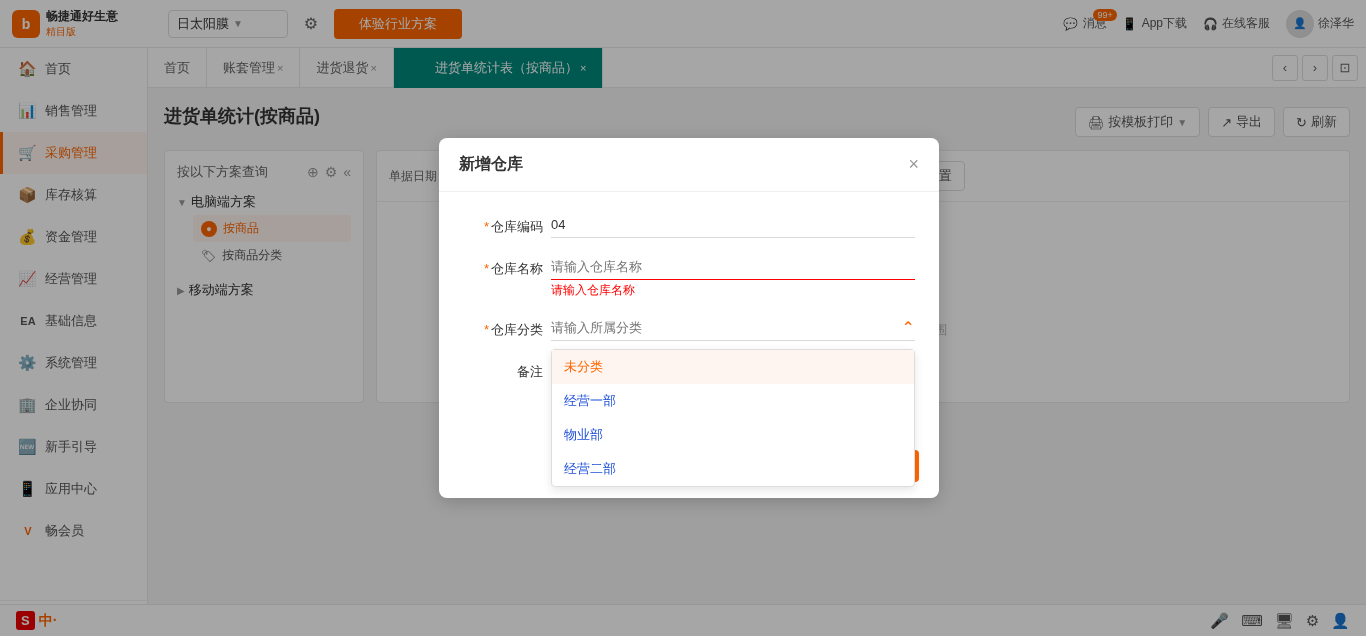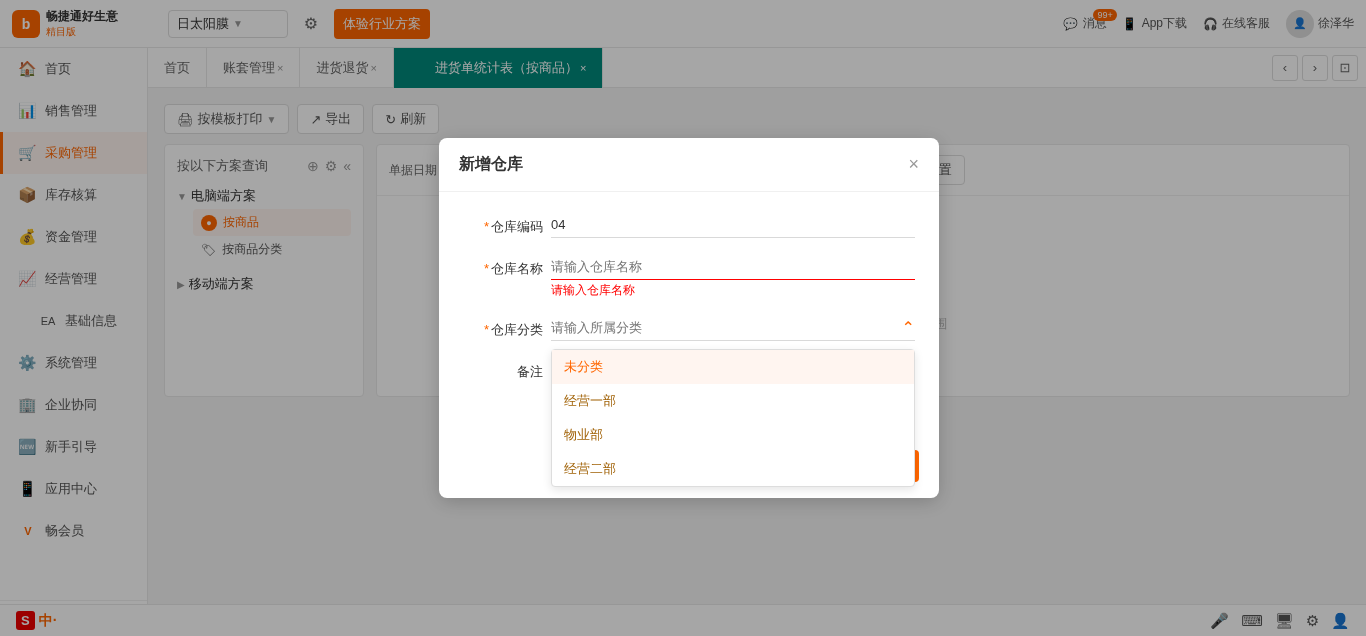--- a/index.html
+++ b/index.html
@@ -5,21 +5,21 @@
     * { box-sizing: border-box; margin: 0; padding: 0; }
     body { font-family: 'Microsoft YaHei', Arial, sans-serif; font-size: 13px; background: #f0f2f5; color: #333; width: 1366px; height: 636px; overflow: hidden; }
 
     
     .topbar { height: 48px; background: #fff; display: flex; align-items: center; padding: 0 12px; border-bottom: 1px solid #e8e8e8; gap: 8px; }
     .logo-area { width: 148px; display: flex; align-items: center; gap: 6px; }
     .logo-icon { width: 28px; height: 28px; background: #f60; border-radius: 6px; display: flex; align-items: center; justify-content: center; color: #fff; font-weight: bold; font-size: 14px; }
     .topbar-select { display: flex; align-items: center; border: 1px solid #ddd; border-radius: 4px; padding: 4px 8px; gap: 4px; cursor: pointer; min-width: 120px; font-size: 13px; }
     .topbar-select .arrow { color: #999; font-size: 10px; }
     .topbar-gear { width: 30px; height: 30px; display: flex; align-items: center; justify-content: center; cursor: pointer; color: #666; font-size: 16px; }
-    .trial-btn { background: #f60; color: #fff; border: none; border-radius: 4px; padding: 6px 9px; cursor: pointer; font-size: 13px; }
+    .trial-btn { background: #f60; color: #fff; border: none; border-radius: 4px; padding: 6px 25px; cursor: pointer; font-size: 13px; }
     .topbar-right { margin-left: auto; display: flex; align-items: center; gap: 16px; }
     .topbar-right-item { display: flex; align-items: center; gap: 4px; cursor: pointer; color: #555; font-size: 12px; position: relative; }
     .badge { position: absolute; top: -6px; right: -10px; background: #f60; color: #fff; font-size: 9px; border-radius: 8px; padding: 1px 4px; }
     .user-avatar { width: 28px; height: 28px; background: #ddd; border-radius: 50%; display: flex; align-items: center; justify-content: center; font-size: 11px; color: #666; }
 
     
     .main-layout { display: flex; height: calc(636px - 48px); }
 
     
     .sidebar { width: 148px; background: #fff; border-right: 1px solid #e8e8e8; display: flex; flex-direction: column; overflow: hidden; }
@@ -80,21 +80,21 @@
     .form-input.error { border-bottom-color: #f00; }
     .form-error { color: #f00; font-size: 12px; margin-top: 2px; }
     .form-select-wrapper { position: relative; display: flex; align-items: center; border-bottom: 1px solid #d9d9d9; }
     .form-select-input { flex: 1; border: none; padding: 5px 0; font-size: 13px; outline: none; color: #999; }
     .form-select-arrow { cursor: pointer; color: #f60; font-size: 16px; }
     .form-textarea { width: 100%; border: 1px solid #d9d9d9; border-radius: 4px; padding: 6px 8px; font-size: 13px; outline: none; resize: vertical; min-height: 50px; }
     .dialog-footer { padding: 8px 20px 16px; display: flex; justify-content: flex-end; gap: 8px; }
 
     
     .dropdown-menu { position: absolute; top: 100%; left: 0; right: 0; background: #fff; border: 1px solid #ddd; border-radius: 4px; box-shadow: 0 3px 10px rgba(0,0,0,0.1); z-index: 200; margin-top: 8px; }
-    .dropdown-item { padding: 8px 12px; font-size: 13px; cursor: pointer; color: #a16207; }
+    .dropdown-item { padding: 8px 12px; font-size: 13px; cursor: pointer; color: #1d4ed8; }
     .dropdown-item.selected { background: #fff5f0; color: #f60; }
 
     
     .bottom-bar { position: fixed; bottom: 0; left: 0; right: 0; height: 32px; background: #fff; border-top: 1px solid #e8e8e8; display: flex; align-items: center; padding: 0 16px; gap: 16px; z-index: 50; }
     .bottom-bar-brand { display: flex; align-items: center; gap: 4px; color: #f60; font-weight: bold; font-size: 14px; }
     .bottom-icons { margin-left: auto; display: flex; gap: 12px; align-items: center; }
     .bottom-icon { cursor: pointer; color: #555; font-size: 15px; }
 
     .col-dots { cursor: pointer; color: #999; font-size: 14px; }
     .filter-select { border: 1px solid #ddd; border-radius: 4px; padding: 4px 8px; font-size: 12px; color: #666; display: flex; align-items: center; gap: 4px; cursor: pointer; background: #fff; }
@@ -161,21 +161,21 @@
     </div>
     <div class="sidebar-item">
       <span class="sidebar-icon">💰</span>
       <span>资金管理</span>
     </div>
     <div class="sidebar-item">
       <span class="sidebar-icon">📈</span>
       <span>经营管理</span>
     </div>
     <div class="sidebar-item">
-      <span class="sidebar-icon" style="font-size:11px;font-weight:normal;color:#555;margin-left:20px;">EA</span>
+      <span class="sidebar-icon" style="font-size:11px;font-weight:bold;color:#555;">EA</span>
       <span>基础信息</span>
     </div>
     <div class="sidebar-item">
       <span class="sidebar-icon">⚙️</span>
       <span>系统管理</span>
     </div>
     <div class="sidebar-item">
       <span class="sidebar-icon">🏢</span>
       <span>企业协同</span>
     </div>
@@ -215,20 +215,21 @@
       </div>
       <div class="tabbar-right">
         <div class="tabbar-btn">‹</div>
         <div class="tabbar-btn">›</div>
         <div class="tabbar-btn">⊡</div>
       </div>
     </div>
 
     <div class="page-content">
       <div style="display:flex;align-items:center;justify-content:space-between;margin-bottom:10px;">
+        <div class="page-title">进货单统计(按商品)</div>
         <div style="display:flex;gap:8px;align-items:center;">
           <div class="toolbar-btn">
             <span>🖨</span>
             <span>按模板打印</span>
             <span style="font-size:10px;color:#999;">▼</span>
           </div>
           <div class="toolbar-btn">
             <span>↗</span>
             <span>导出</span>
           </div>

